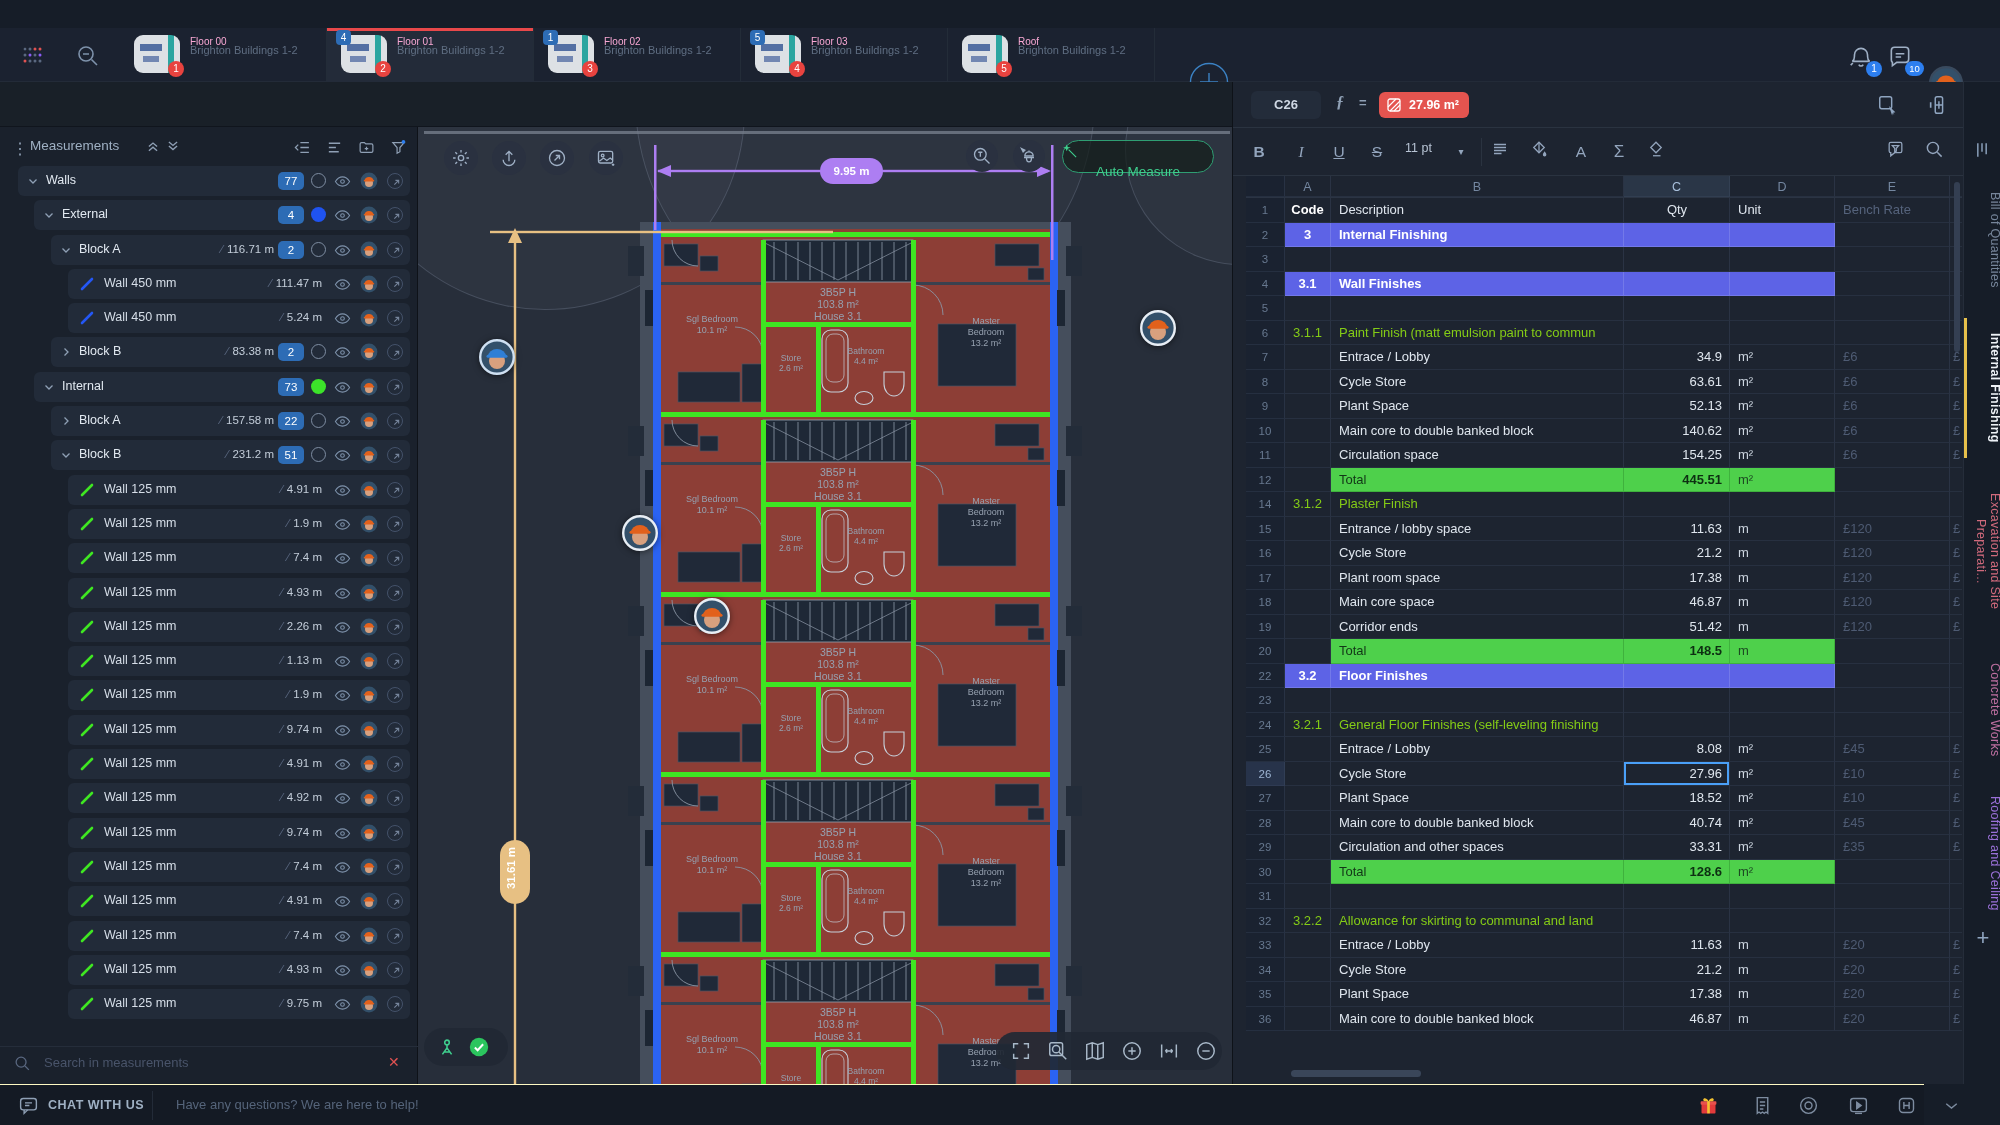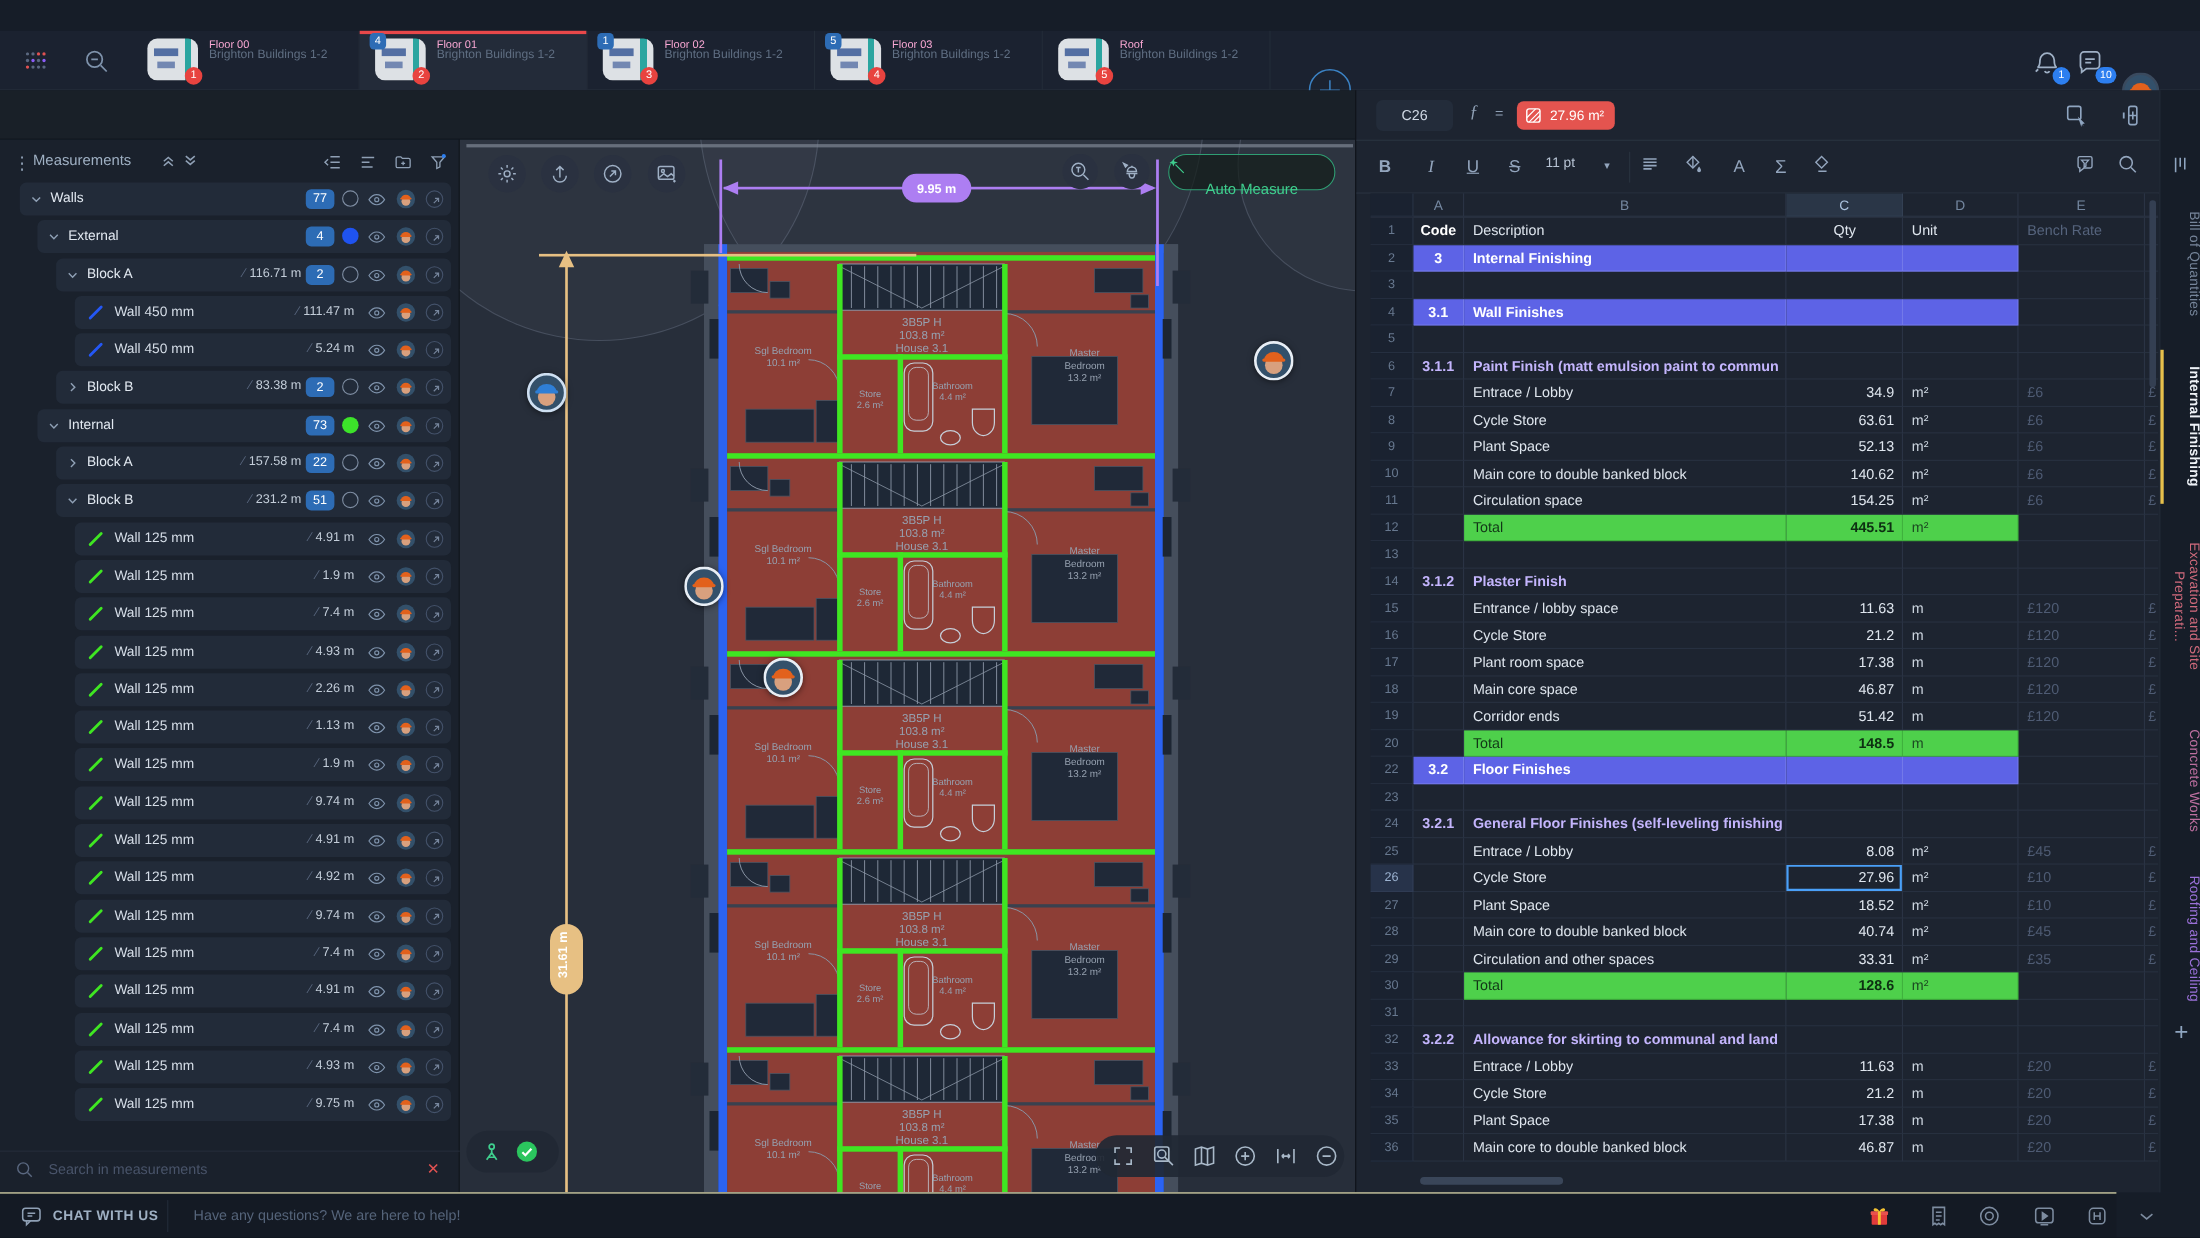--- a/index.html
+++ b/index.html
@@ -72,21 +72,21 @@
   .cirbtn { position:absolute; width:34px; height:34px; border-radius:50%; background:#2a3140; color:#9fb0c5; }
   .cirbtn svg { margin:7px; }
   #automeasure { position:absolute; left:644px; top:13px; width:152px; height:33px; border:1.5px solid #2f9e73; border-radius:17px; background:rgba(20,30,26,.7); color:#3fcf8e; font-size:13.5px; line-height:31px; text-align:center; }
   #automeasure svg { position:relative; top:3px; margin-right:4px; }
   .cav { position:absolute; width:36px; height:36px; filter:drop-shadow(0 1px 3px rgba(0,0,0,.5)); }
   .canpill { position:absolute; height:38px; background:rgba(33,40,52,.92); border-radius:19px; color:#a8b8c8; }
   .canpill .pic { position:absolute; top:8px; width:22px; height:22px; }
 
   
   #rightpanel { position:absolute; left:1232px; top:82px; width:768px; height:1002px; background:#1d2430; border-left:1px solid #0e1218; }
-  #fbar { position:absolute; left:0; top:0; width:768px; height:46px; border-bottom:1px solid #2a3340; }
+  #fbar { position:absolute; left:0; top:0; width:768px; height:46px; border-bottom:1px solid #2a3340;font-weight:bold; }
   #cellref { position:absolute; left:18px; top:9px; width:70px; height:28px; background:#232c3a; border-radius:6px; color:#cfd8e4; font-size:13px; line-height:28px; text-align:center; }
   #fx { position:absolute; left:103px; top:11px; font-size:16px; font-style:italic; color:#8fa0b5; font-family:"Liberation Serif", serif; }
   #feq { position:absolute; left:126px; top:13px; font-size:13px; color:#8fa0b5; }
   #fchip { position:absolute; left:146px; top:10px; height:26px; background:#e4544f; border-radius:6px; color:#fff; font-size:12.5px; line-height:26px; padding:0 10px 0 30px; }
   #fchip svg { position:absolute; left:8px; top:6px; }
   .fic { position:absolute; top:12px; width:22px; height:22px; color:#8fa5c0; }
   #stoolbar { position:absolute; left:0; top:46px; width:768px; height:48px; border-bottom:1px solid #2a3340; color:#93a5bd; }
   .sbtn { position:absolute; top:12px; width:24px; height:24px; text-align:center; font-size:15.5px; line-height:24px; color:#93a5bd; }
   #fontsize { position:absolute; left:172px; top:13px; font-size:12.5px; color:#b8c4d4; }
   .tb-sep { position:absolute; top:10px; width:1px; height:28px; background:#2a3340; }
@@ -100,21 +100,21 @@
   .c { border-right:1px solid rgba(70,85,110,.32); border-bottom:1px solid rgba(70,85,110,.26); overflow:hidden; white-space:nowrap; font-size:13px; line-height:24px; }
   .c.num { width:39px; background:#1a2230; color:#67788f; font-size:11.5px; text-align:center; }
   .c.num.selrow { background:#27334a; color:#9db4d2; }
   .c.a { width:46px; text-align:center; }
   .c.b { width:293px; padding-left:8px; }
   .c.cq { width:106px; text-align:right; padding-right:7px; }
   .c.du { width:105px; padding-left:8px; color:#cdd6e0; }
   .c.e { width:115px; padding-left:8px; color:#4e5b73; }
   .c.f { width:12px; border-right:none; color:#4e5b73; padding-left:3px; }
   .srow.sec .a,.srow.sec .b,.srow.sec .cq,.srow.sec .du { background:#5d63e6; color:#fff; font-weight:bold; border-color:rgba(255,255,255,.14); }
-  .srow.sub .a,.srow.sub .b { color:#c4b5fd; font-weight:bold; }
+  .srow.sub .a,.srow.sub .b { color:#84cc16; font-weight:normal; }
   .srow.tot .b,.srow.tot .cq,.srow.tot .du { background:#4ed04b; border-color:rgba(0,40,0,.18); }
   .srow.tot .b { color:#123617; }
   .srow.tot .cq { color:#0d2f12; font-weight:bold; }
   .srow.tot .du { color:#1c4a22; }
   .srow.head .b,.srow.head .cq,.srow.head .du { color:#dfe6ee; }
   .srow.head .a { color:#fff; font-weight:bold; }
   .srow.head .e { color:#55637c; }
   .c.selcell { box-shadow:inset 0 0 0 2px #4aa0f8; }
   #hscroll { position:absolute; left:58px; top:988px; width:130px; height:7px; border-radius:4px; background:#3a4659; }
   #vscroll { position:absolute; left:721px; top:100px; width:6px; height:170px; border-radius:3px; background:#343f52; }
@@ -1731,29 +1731,20 @@
         </div>
         <div class="srow tot">
           <div class="c num ">12</div>
           <div class="c a"></div>
           <div class="c b">Total</div>
           <div class="c cq ">445.51</div>
           <div class="c du">m²</div>
           <div class="c e"></div>
           <div class="c f"></div>
         </div>
-        <div class="srow ">
-          <div class="c num ">13</div>
-          <div class="c a"></div>
-          <div class="c b"></div>
-          <div class="c cq "></div>
-          <div class="c du"></div>
-          <div class="c e"></div>
-          <div class="c f"></div>
-        </div>
         <div class="srow sub">
           <div class="c num ">14</div>
           <div class="c a">3.1.2</div>
           <div class="c b">Plaster Finish</div>
           <div class="c cq "></div>
           <div class="c du"></div>
           <div class="c e"></div>
           <div class="c f"></div>
         </div>
         <div class="srow ">

